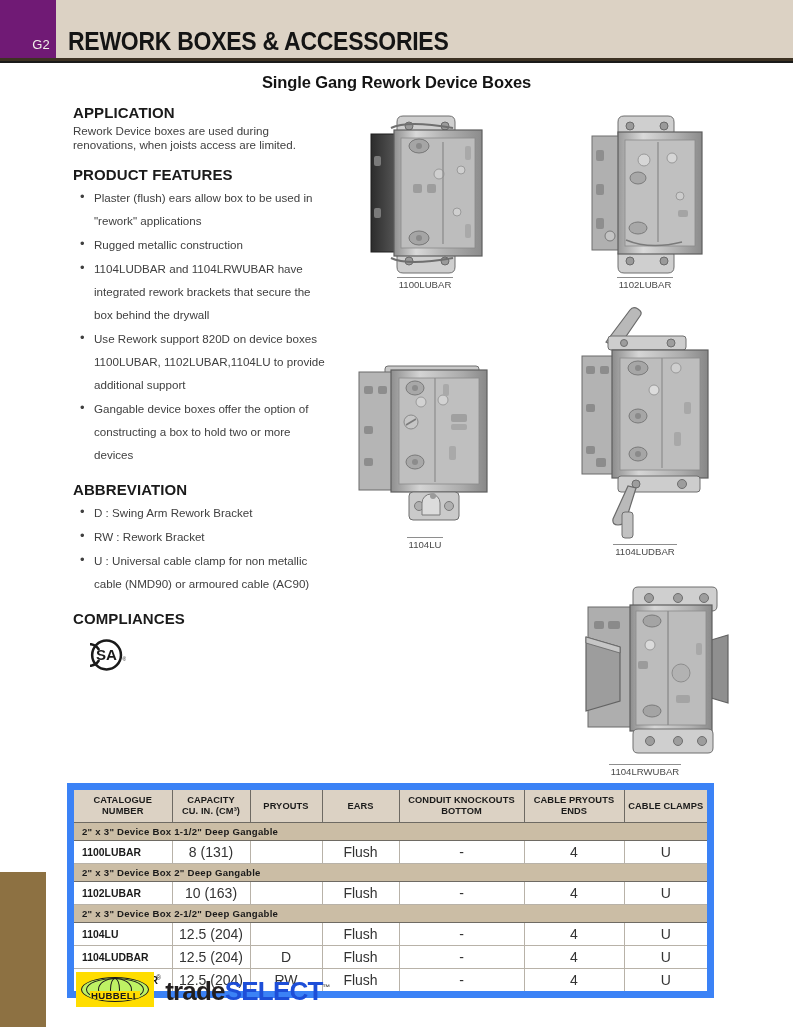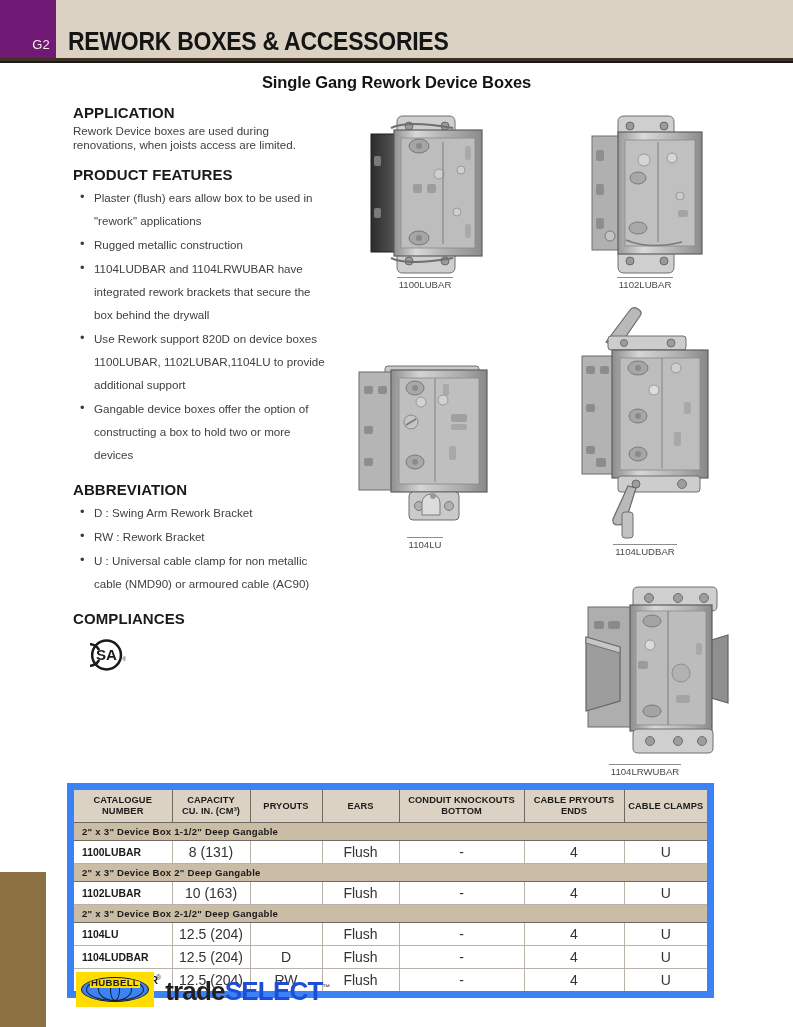--- a/index.html
+++ b/index.html
@@ -95,22 +95,22 @@
   tr.datarow:last-child td { border-bottom: none; }
 
   
   .footer { position: absolute; left: 76px; top: 972px; display: flex; align-items: center; }
   .hub-badge {
     position: relative; width: 78px; height: 35px; background: #ffdd00;
     display: flex; align-items: center; justify-content: center;
   }
   .hub-oval {
     width: 68px; height: 25px; border: 1.4px solid #1a1a1a; border-radius: 50%;
-    position: relative; overflow: hidden; background: #3b82f6;
-    display: flex; align-items: flex-start; justify-content: center;
+    position: relative; overflow: hidden; background: #bef264;
+    display: flex; align-items: flex-end; justify-content: center;
   }
   .hub-oval .mer { position: absolute; border: 0.7px solid #1a1a1a; border-radius: 50%; top: 0; bottom: 0; }
   .hub-txt {
     position: relative; z-index: 3; font-size: 9.6px; font-weight: bold;
     letter-spacing: .3px; color: #1a1a1a; background: #ffdd00; padding: 0 1px;
     line-height: 10px;
   }
   .reg-mark { font-size: 7px; color: #333; align-self: flex-start; margin: 2px 0 0 2px; }
   .trade {
     font-size: 26px; font-weight: bold; letter-spacing: -0.8px; margin-left: 4px;

